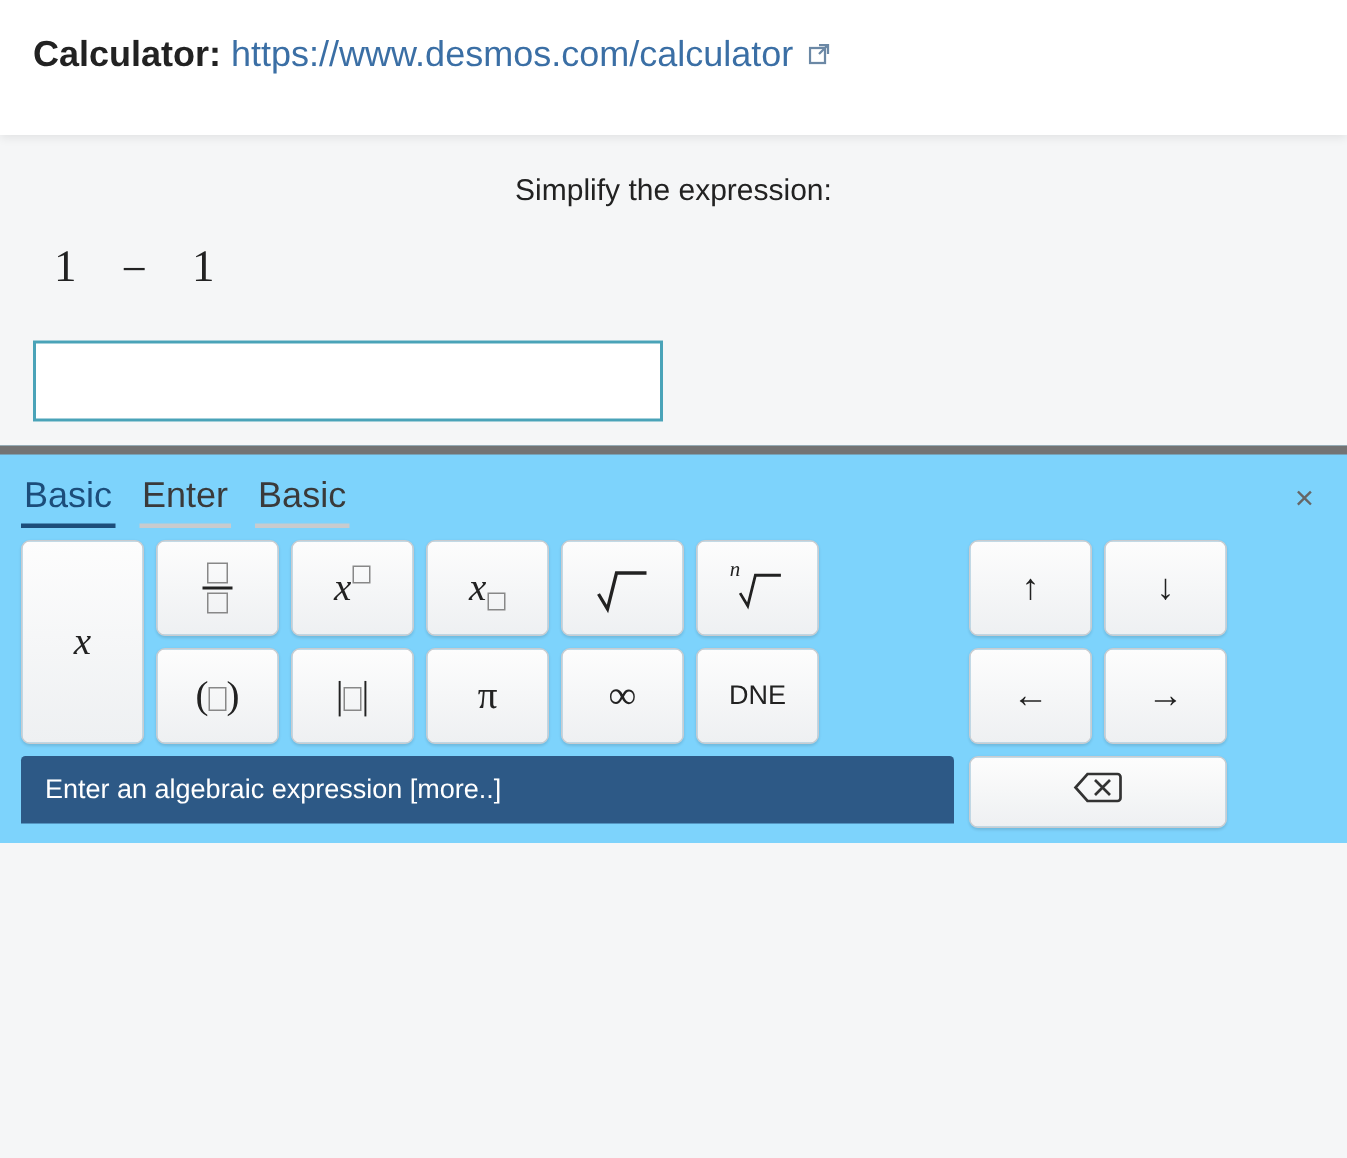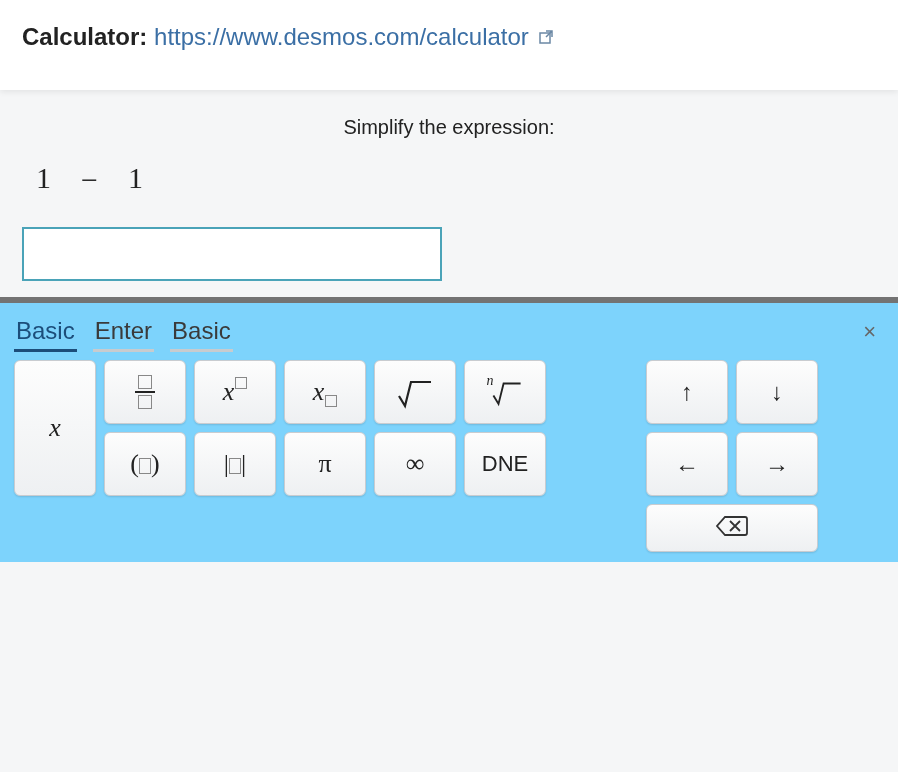--- a/index.html
+++ b/index.html
@@ -97,21 +97,21 @@
     display: flex;
     align-items: center;
     justify-content: center;
     font-family: 'Times New Roman', serif;
     font-size: 26px;
     color: #222;
     cursor: pointer;
     box-shadow: 0 1px 2px rgba(0,0,0,0.12);
     position: relative;
   }
-  .key.sans { font-family: Verdana, sans-serif; font-size: 22px; font-weight: 500; }
+  .key.sans { font-family: Verdana, sans-serif; font-size: 18px; font-weight: 500; }
   .key.tall { grid-row: span 2; }
   .key svg { width: 40px; height: 40px; }
   .k-frac { display: flex; flex-direction: column; align-items: center; font-size: 18px; line-height: 1; }
   .k-frac .top, .k-frac .bot { width: 14px; height: 14px; border: 1px solid #888; }
   .k-frac .bar { width: 20px; height: 2px; background: #222; margin: 2px 0; }
   .k-pow, .k-sub { font-style: italic; font-size: 26px; position: relative; }
   .k-pow .box, .k-sub .box { display:inline-block; width:12px; height:12px; border:1px solid #888; vertical-align: top; margin-left:1px;}
   .k-sub .box { vertical-align: bottom; }
   .k-sqrt { display: flex; align-items: center; }
   .k-nroot { display: flex; align-items: flex-start; }
@@ -232,20 +232,23 @@
           <span class="k-paren"><span>(</span><span class="ph"></span><span>)</span></span>
         </div>
         <div class="key">
           <span class="k-abs"><span>|</span><span class="ph"></span><span>|</span></span>
         </div>
         <div class="key">π</div>
         <div class="key">∞</div>
         <div class="key sans">DNE</div>
         <div class="key" style="visibility:hidden"></div>
       </div>
+      <div class="hint-bar">
+        <span>Enter an algebraic expression [more..]</span>
+      </div>
     </div>
 
     <div>
       <div class="right-grid">
         <div class="key arrow">↑</div>
         <div class="key arrow">↓</div>
         <div class="key arrow">←</div>
         <div class="key arrow">→</div>
       </div>
       <div class="backspace-wrap">

